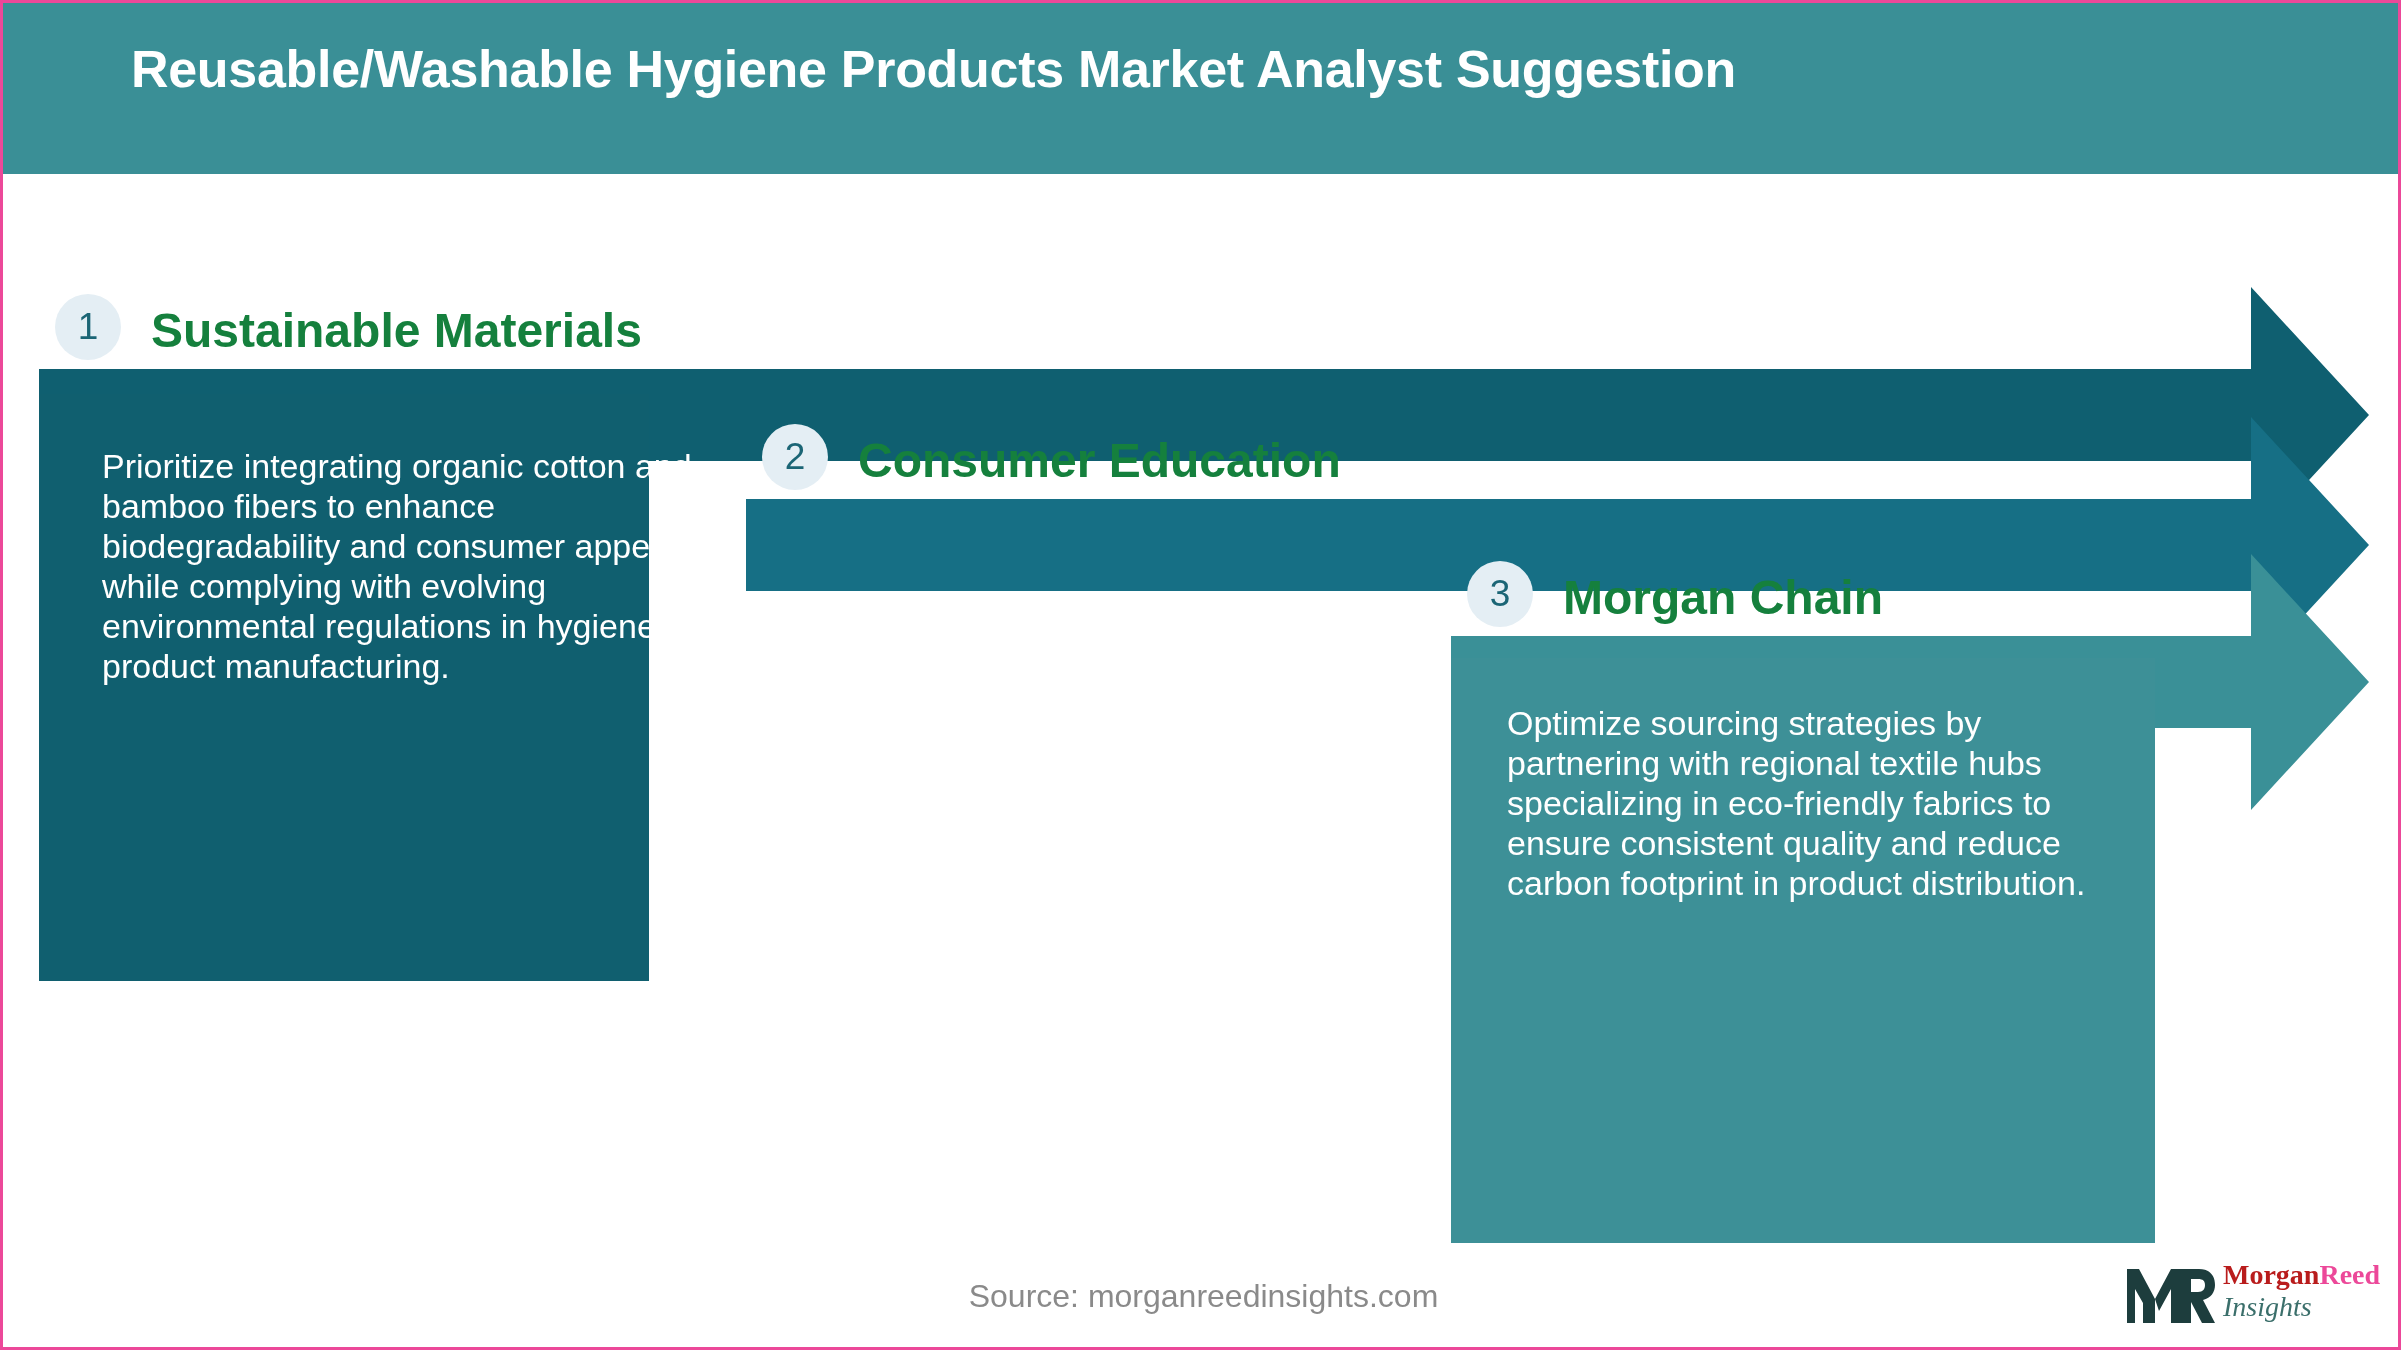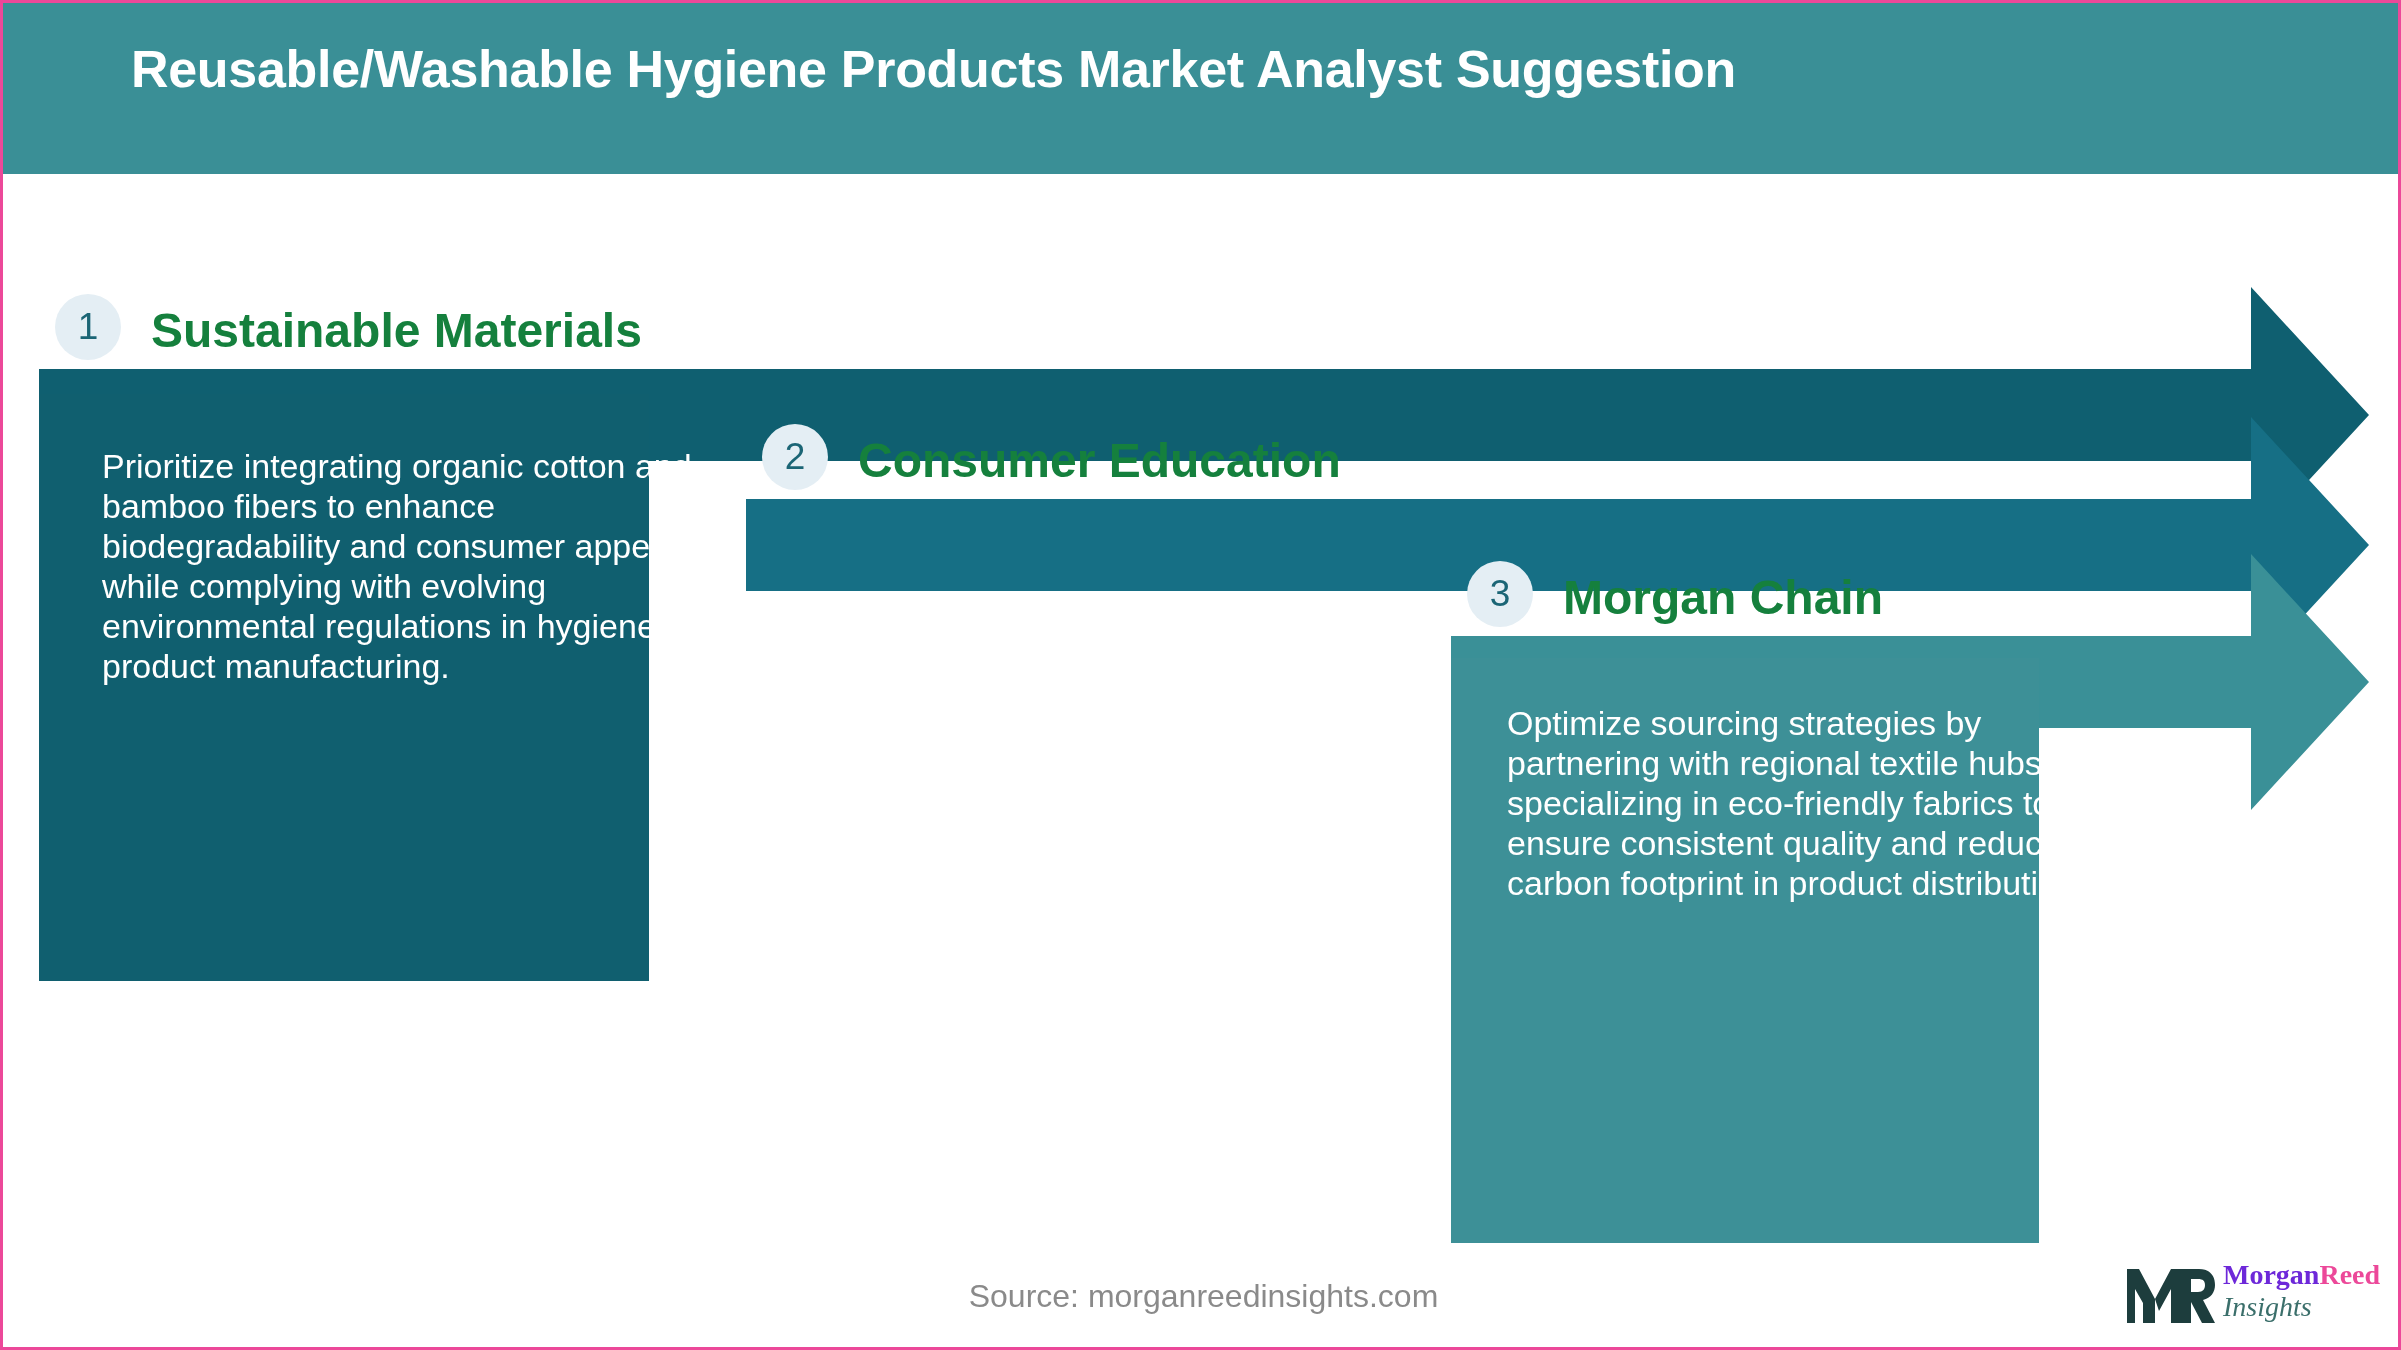--- a/index.html
+++ b/index.html
@@ -112,21 +112,21 @@
     left:98px;top:0px;
     width:160px;
   }
   .logo-line1{
     font-size:28px;
     font-weight:bold;
     line-height:32px;
     white-space:nowrap;
     font-family:"Liberation Serif", serif;
   }
-  .logo-morgan{color:#6d28d9;text-align:center;}
+  .logo-morgan{color:#b91c1c;text-align:center;}
   .logo-reed{color:#ec4899;}
   .logo-line2{
     font-size:28px;
     line-height:32px;
     color:#3b6f6b;
     white-space:nowrap;
     font-family:"Liberation Serif", serif;
     font-style:italic;
   }
 </style>
@@ -167,21 +167,21 @@
   <div class="band" style="left:1448px; top:545px; width:797px;">
     <svg class="band-svg" width="940" height="300" viewBox="0 0 940 300">
       <path d="M0 0 H800 V-82 L918 46 L800 174 V92 H0 Z" transform="translate(0,88)" fill="#3a9097"></path>
     </svg>
     <div class="band-badge" style="left:16px; top:13px; width:66px; height:66px;">
       <span>3</span>
     </div>
     <div class="band-title" style="left:112px; top:22px;">Morgan Chain</div>
   </div>
 
-  <div class="card" style="left:1448px; top:655px; width:588px; height:585px; background:#3d9097;">
+  <div class="card" style="left:1448px; top:655px; width:704px; height:585px; background:#3d9097;">
     <div class="card-text" style="left:56px; top:45px; width:600px;">Optimize sourcing strategies by partnering with regional textile hubs specializing in eco-friendly fabrics to ensure consistent quality and reduce carbon footprint in product distribution.</div>
   </div>
 
   <div class="source">Source: morganreedinsights.com</div>
 
   <div class="logo">
     <svg class="logo-mark" viewBox="0 0 92 62">
       <path d="M2 58 V4 H14 L30 34 L30 58 H18 V38 L10 24 V58 Z" fill="#1d3d3d"></path>
       <path d="M30 34 L46 4 H58 V58 H46 V24 L34 46 Z" fill="#1d3d3d"></path>
       <path d="M56 4 H74 C86 4 90 12 90 20 C90 27 86 33 78 35 L90 58 H77 L66 37 H66 V58 H56 Z M66 14 V27 H73 C78 27 80 24 80 20 C80 16 78 14 73 14 Z" fill="#1d3d3d"></path>

